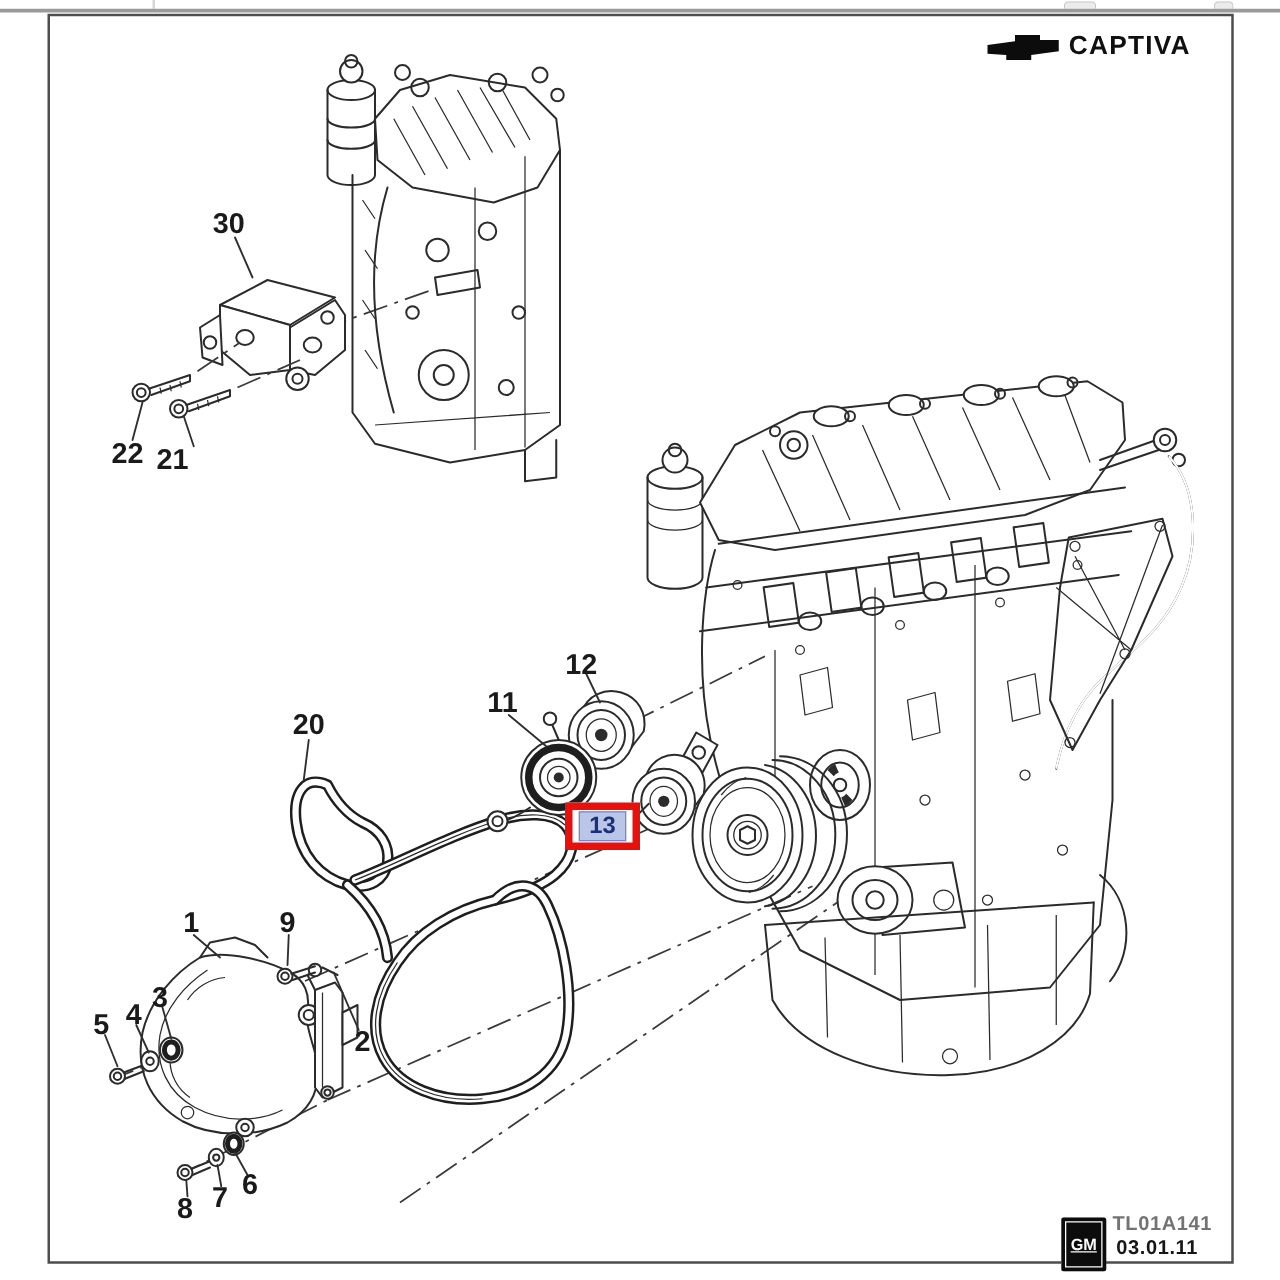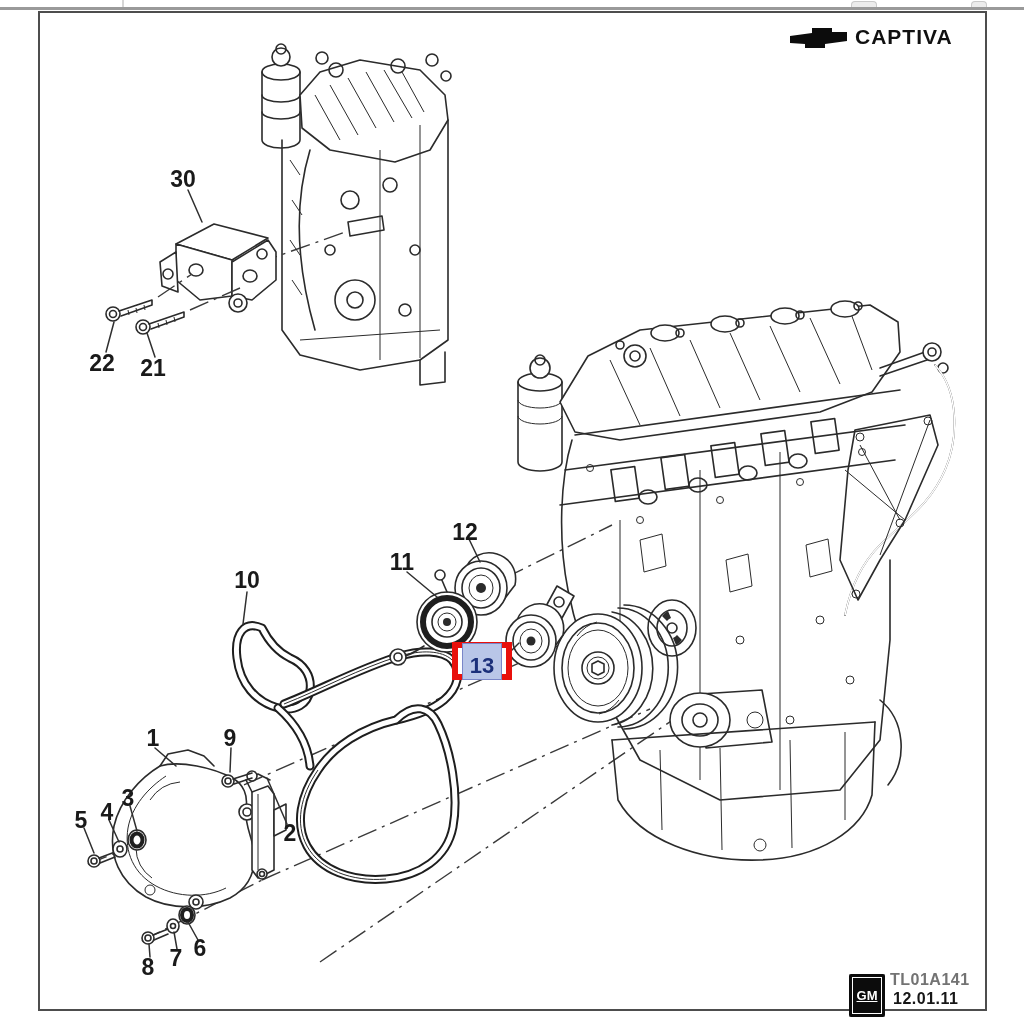--- a/index.html
+++ b/index.html
@@ -21,22 +21,22 @@
   .brand{position:absolute;left:788px;top:24px;height:26px;display:flex;align-items:center;gap:5px;justify-content:flex-end;}
   .brand-name{font-weight:700;font-size:21px;letter-spacing:1px;color:#101010;}
   
   .co{position:absolute;transform:translate(-50%,-50%);
     font-weight:700;font-size:23px;color:#1a1a1a;line-height:1;}
   
   .hl13{position:absolute;left:452px;top:642px;width:60px;height:38px;
     border:6px solid var(--highlight_box);background:#fff;
     display:flex;align-items:center;justify-content:center;}
   .hl13 span{background:var(--highlight_fill);border:1px solid #7a86c8;
-    color:var(--highlight_text);font-weight:700;font-size:22px;line-height:1;
-    padding:11px 7px 2px 7px;}
+    color:var(--highlight_text);font-weight:700;font-size:19px;line-height:1;
+    padding:1px 7px 2px 7px;}
   
   .gm-box{position:absolute;left:849px;top:974px;width:36px;height:43px;background:#0c0c0c;
     border-radius:2px;display:flex;align-items:center;justify-content:center;
     box-shadow:inset 0 0 0 3px #0c0c0c, inset 0 0 0 4px #ffffff;}
   .gm-box span{color:#fff;font-weight:700;font-size:13px;text-decoration:underline;}
   .doc-code{position:absolute;left:890px;top:971px;font-weight:700;font-size:16px;color:#737373;letter-spacing:.5px;}
   .doc-date{position:absolute;left:893px;top:990px;font-weight:700;font-size:16px;color:#161616;letter-spacing:.5px;}
   
   svg.art{position:absolute;left:0;top:0;width:1024px;height:1024px;}
   .ln{fill:none;stroke:var(--line);stroke-width:1.6;stroke-linejoin:round;stroke-linecap:round;}
@@ -333,28 +333,28 @@
 
 <div class="co" style="left:153px;top:738px;">1</div>
 <div class="co" style="left:290px;top:833px;">2</div>
 <div class="co" style="left:128px;top:798px;">3</div>
 <div class="co" style="left:107px;top:812px;">4</div>
 <div class="co" style="left:81px;top:820px;">5</div>
 <div class="co" style="left:200px;top:948px;">6</div>
 <div class="co" style="left:176px;top:958px;">7</div>
 <div class="co" style="left:148px;top:967px;">8</div>
 <div class="co" style="left:230px;top:738px;">9</div>
-<div class="co" style="left:247px;top:580px;">10</div>
+<div class="co" style="left:247px;top:580px;">20</div>
 <div class="co" style="left:402px;top:562px;">11</div>
 <div class="co" style="left:465px;top:532px;text-align:right;">12</div>
 <div class="co" style="left:183px;top:179px;">30</div>
-<div class="co" style="left:153px;top:368px;">21</div>
+<div class="co" style="left:138px;top:368px;">21</div>
 <div class="co" style="left:102px;top:363px;">22</div>
 
 <div class="hl13">
   <span>13</span>
 </div>
 
 <div class="gm-box">
   <span>GM</span>
 </div>
 <div class="doc-code">TL01A141</div>
-<div class="doc-date">12.01.11</div>
+<div class="doc-date">03.01.11</div>
 
 </body></html>

